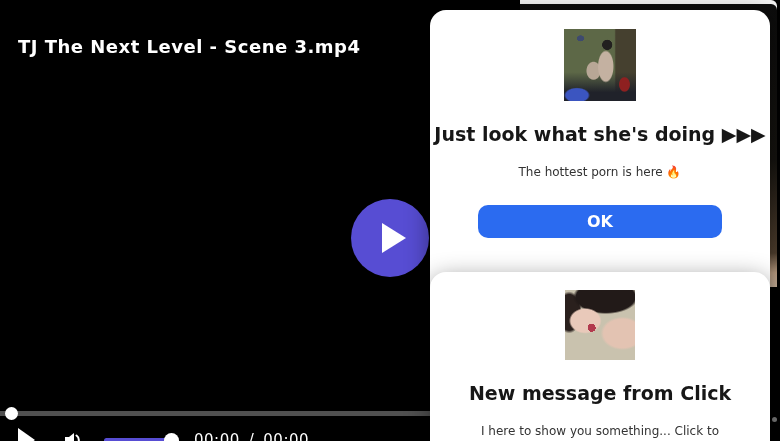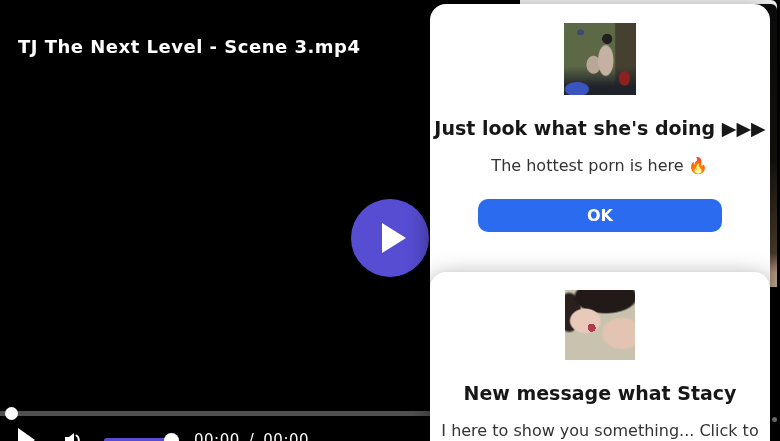--- a/index.html
+++ b/index.html
@@ -71,21 +71,21 @@
     position:absolute; left:772px; top:417px; width:5px; height:5px;
     border-radius:50%; background:#7a7a7a;
   }
   
   .popup {
     position:absolute; left:430px; width:340px; background:#fff;
     border-radius:16px; box-shadow:0 6px 24px rgba(0,0,0,.45);
     display:flex; flex-direction:column; align-items:center; text-align:center;
     cursor:pointer;
   }
-  .popup-offer { top:4px; height:312px; padding-top:19px; }
+  .popup-offer { top:10px; height:312px; padding-top:19px; }
   .popup-message { top:272px; height:200px; padding-top:18px; }
   .thumb { width:72px; height:72px; flex:0 0 auto; }
   .thumb-webcam {
     background-color:#59644a;
     background-image:
       radial-gradient(ellipse 5px 4px at 23% 13%, #3e4a6e 0 70%, transparent 80%),
       radial-gradient(circle 6px at 60% 22%, #22201f 0 80%, transparent 90%),
       radial-gradient(ellipse 12px 24px at 58% 52%, #c4b1a1 0 60%, transparent 68%),
       radial-gradient(ellipse 11px 14px at 41% 58%, #b8a796 0 60%, transparent 68%),
       radial-gradient(ellipse 9px 12px at 84% 77%, #8e2020 0 55%, transparent 65%),
@@ -101,21 +101,21 @@
       radial-gradient(ellipse 24px 19px at 29% 44%, #e9c9ba 0 60%, transparent 68%),
       radial-gradient(ellipse 42px 22px at 58% 10%, #221a18 0 70%, transparent 78%),
       radial-gradient(ellipse 18px 30px at 6% 32%, #2a201d 0 60%, transparent 70%),
       radial-gradient(ellipse 34px 26px at 82% 62%, #e3c3b2 0 55%, transparent 64%);
   }
   .popup-heading {
     margin-top:20px; font-size:19px; font-weight:bold; color:#171717;
     line-height:26px; white-space:nowrap;
   }
   .popup-body {
-    margin-top:14px; font-size:16px; color:#333; line-height:22px; white-space:nowrap;
+    margin-top:14px; font-size:12px; color:#333; line-height:22px; white-space:nowrap;
   }
   .ok-button {
     margin-top:22px; width:244px; height:33px; border:none; border-radius:10px;
     background:#2b6bf0; color:#fff; font-size:16px; font-weight:bold;
     font-family:"DejaVu Sans","Liberation Sans",sans-serif;
     display:flex; align-items:center; justify-content:center; cursor:pointer;
   }
 </style>
 </head>
 <body>
@@ -157,15 +157,15 @@
 
 <div class="popup popup-offer">
   <div class="thumb thumb-webcam"></div>
   <div class="popup-heading">Just look what she's doing ▶▶▶</div>
   <div class="popup-body">The hottest porn is here 🔥</div>
   <button class="ok-button">OK</button>
 </div>
 
 <div class="popup popup-message">
   <div class="thumb thumb-face"></div>
-  <div class="popup-heading">New message what Stacy</div>
+  <div class="popup-heading">New message from Click</div>
   <div class="popup-body">I here to show you something... Click to</div>
 </div>
 
 </body></html>

